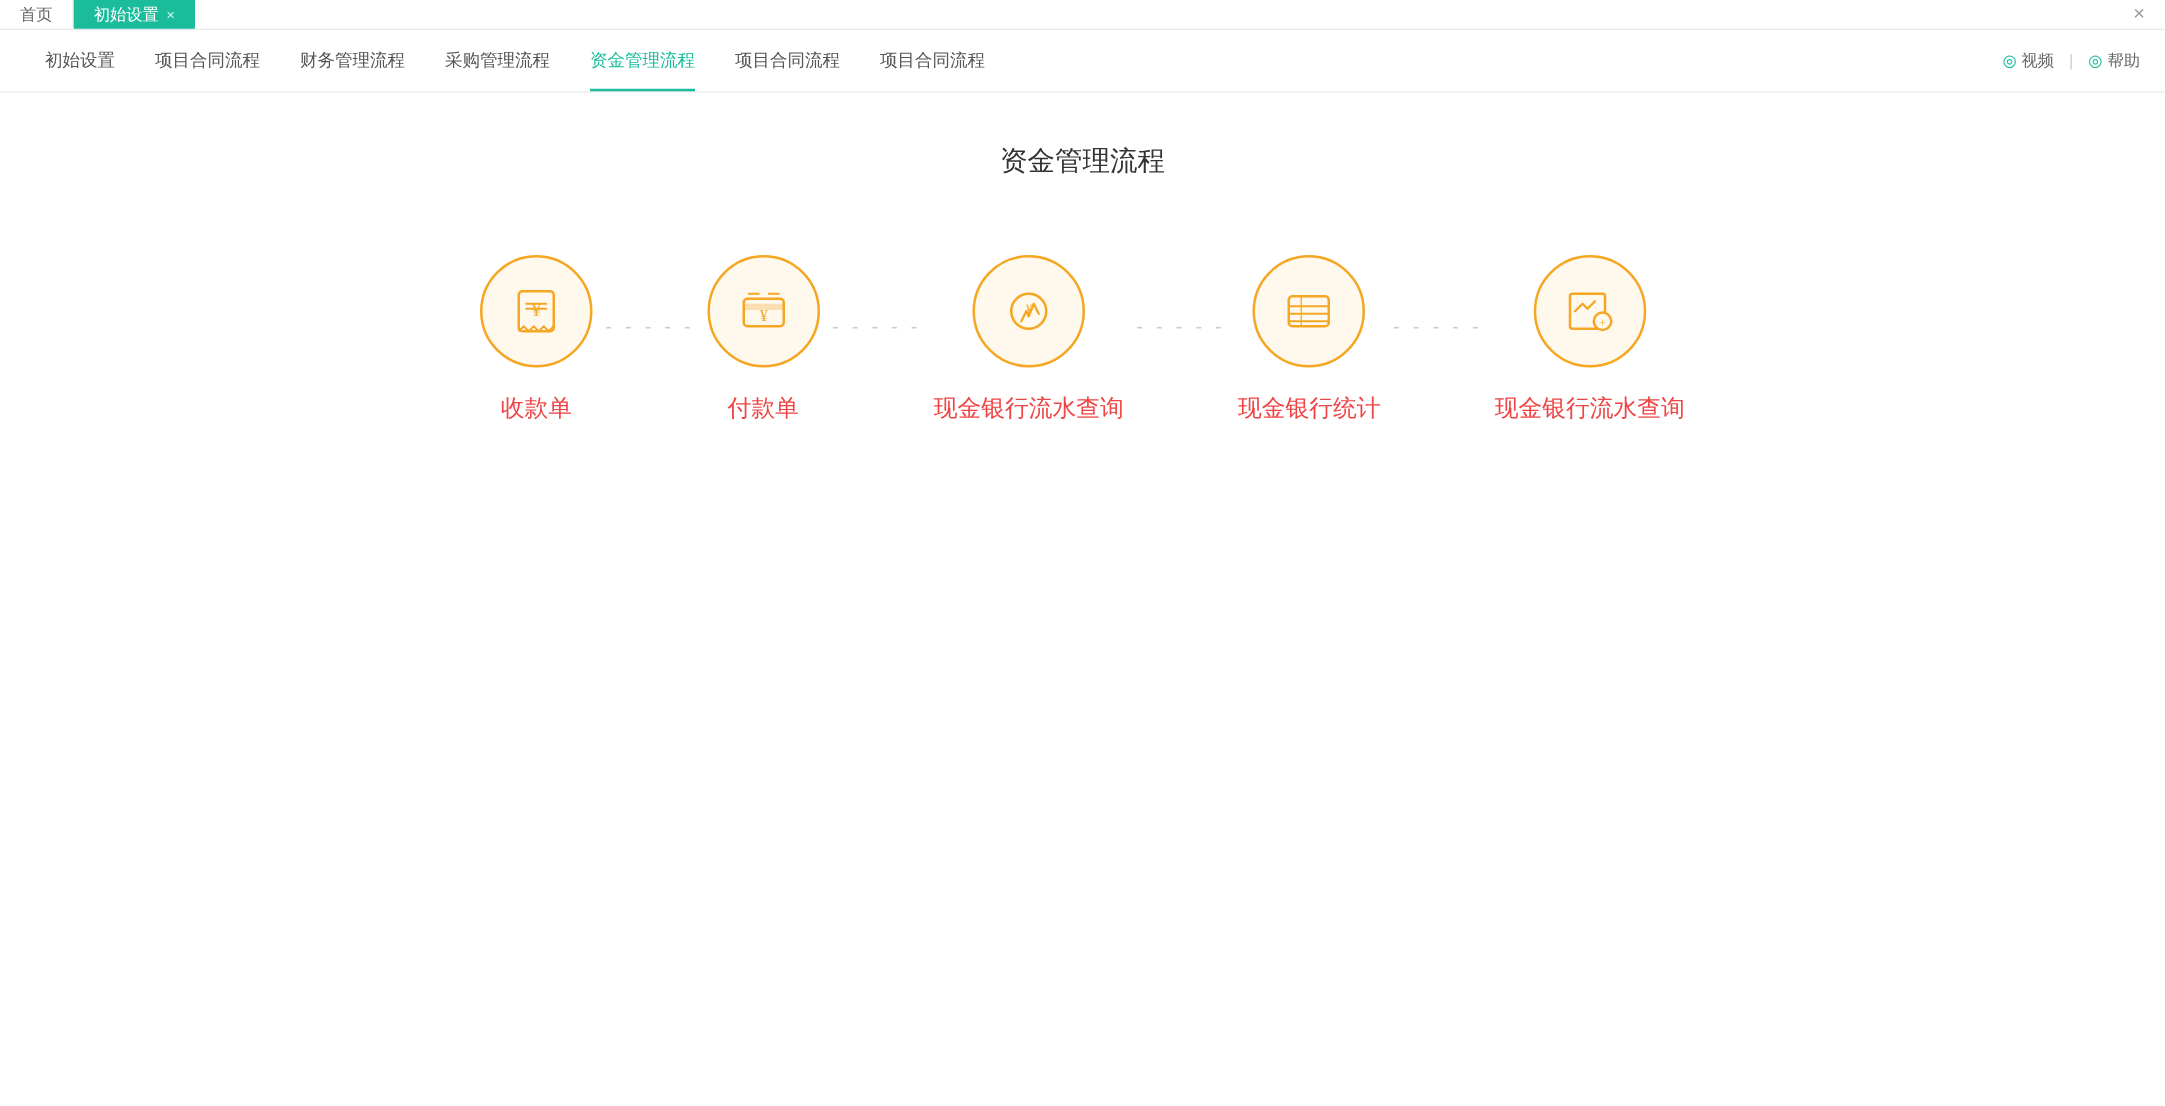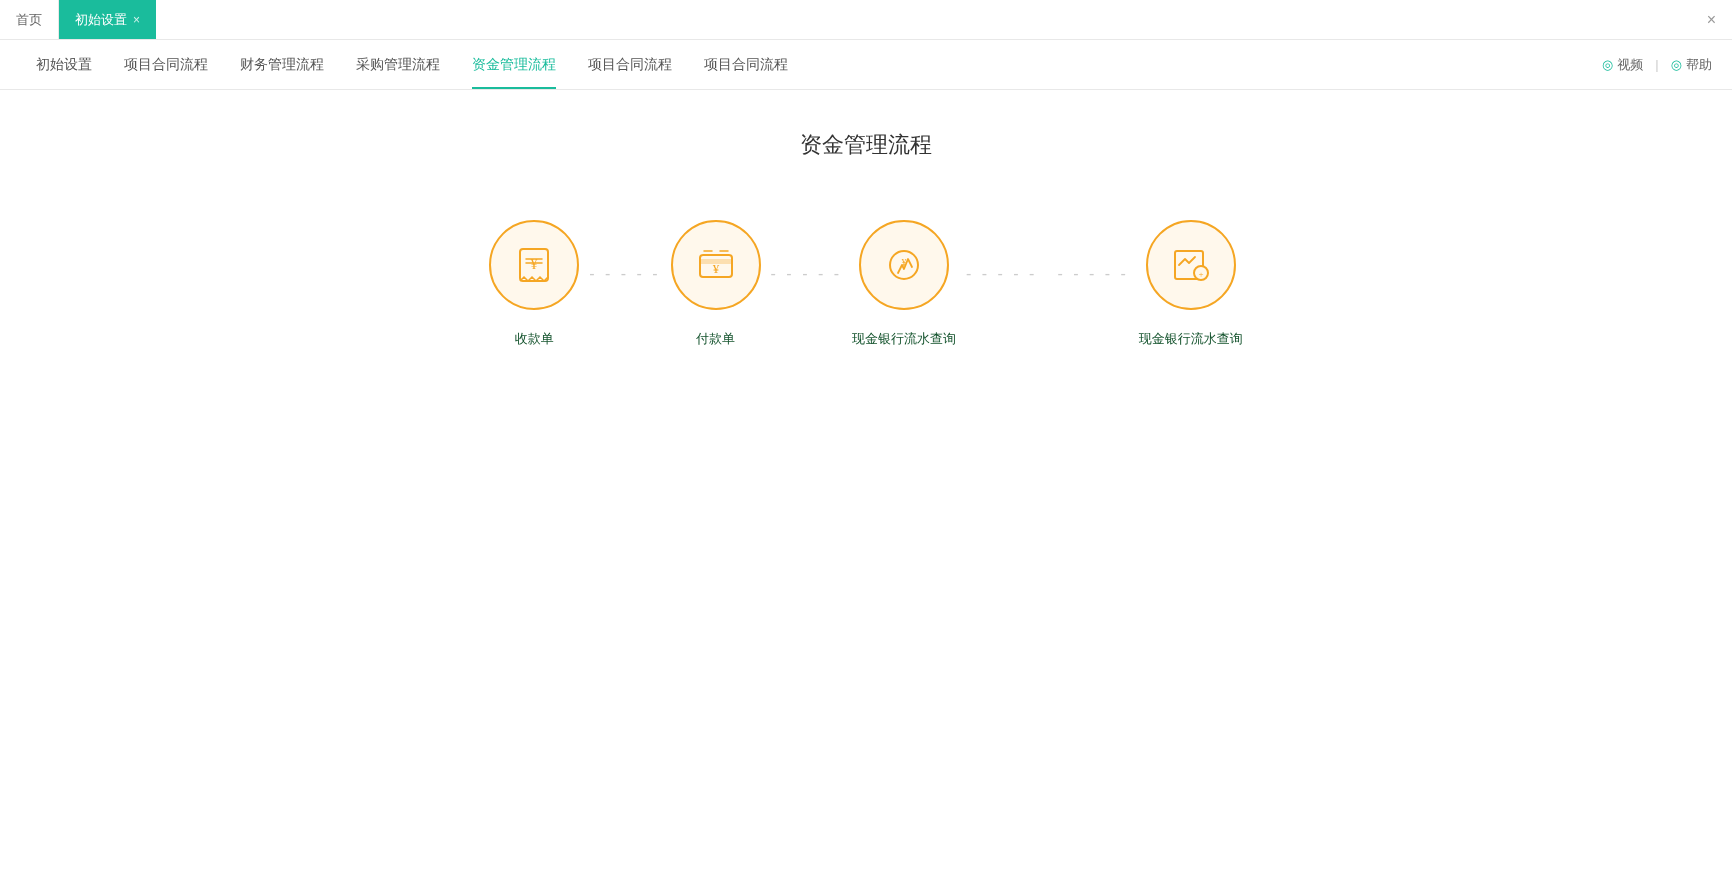--- a/index.html
+++ b/index.html
@@ -2,21 +2,21 @@
 <html><head>
   <meta charset="utf-8">
   <style>
     * { box-sizing: border-box; margin: 0; padding: 0; }
     body { font-family: "PingFang SC", "Microsoft YaHei", sans-serif; background: #fff; color: #333; }
 
     
     .top-bar {
       display: flex;
       align-items: center;
-      height: 40px;
+      height: 24px;
       border-bottom: 1px solid #e8e8e8;
       background: #fff;
       padding: 0 0;
     }
     .top-bar-home {
       padding: 0 16px;
       height: 100%;
       display: flex;
       align-items: center;
       font-size: 13px;
@@ -138,22 +138,22 @@
       border: 2px solid #f5a623;
       display: flex;
       align-items: center;
       justify-content: center;
     }
     .flow-circle svg {
       width: 44px;
       height: 44px;
     }
     .flow-label {
-      font-size: 13px;
-      color: #14532d;
+      font-size: 19px;
+      color: #ef4444;
     }
     .flow-connector {
       display: flex;
       align-items: center;
       padding: 0 10px;
       padding-bottom: 20px;
     }
     .flow-dots {
       letter-spacing: 3px;
       color: #ccc;
@@ -254,20 +254,32 @@
           <text x="22" y="23" text-anchor="middle" font-size="10" fill="#f5a623" font-family="serif">¥</text>
         </svg>
       </div>
       <span class="flow-label">现金银行流水查询</span>
     </div>
 
     <div class="flow-connector">
       <span class="flow-dots">- - - - -</span>
     </div>
 
+    <div class="flow-item">
+      <div class="flow-circle">
+        <svg viewBox="0 0 44 44" fill="none" xmlns="http://www.w3.org/2000/svg">
+          <rect x="6" y="10" width="32" height="24" rx="3" stroke="#f5a623" stroke-width="2" fill="#fff8ec"></rect>
+          <line x1="6" y1="18" x2="38" y2="18" stroke="#f5a623" stroke-width="1.5"></line>
+          <line x1="6" y1="24" x2="38" y2="24" stroke="#f5a623" stroke-width="1.5"></line>
+          <line x1="6" y1="30" x2="38" y2="30" stroke="#f5a623" stroke-width="1.5"></line>
+          <line x1="16" y1="10" x2="16" y2="34" stroke="#f5a623" stroke-width="1"></line>
+        </svg>
+      </div>
+      <span class="flow-label">现金银行统计</span>
+    </div>
 
     <div class="flow-connector">
       <span class="flow-dots">- - - - -</span>
     </div>
 
     <div class="flow-item">
       <div class="flow-circle">
         <svg viewBox="0 0 44 44" fill="none" xmlns="http://www.w3.org/2000/svg">
           <rect x="6" y="8" width="28" height="28" rx="2" stroke="#f5a623" stroke-width="2" fill="#fff8ec"></rect>
           <path d="M10 22 L16 16 L20 20 L26 14" stroke="#f5a623" stroke-width="1.8" fill="none" stroke-linecap="round" stroke-linejoin="round"></path>

